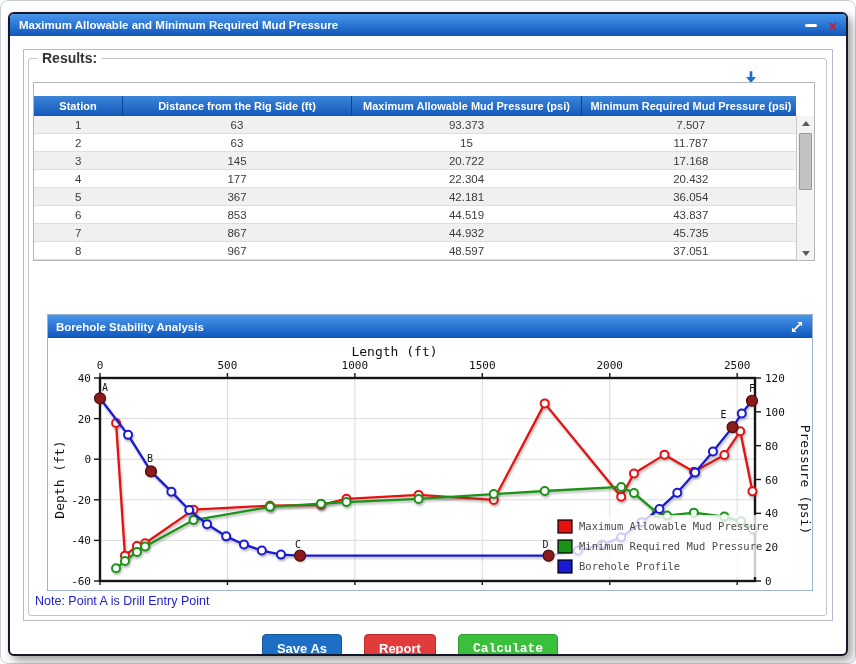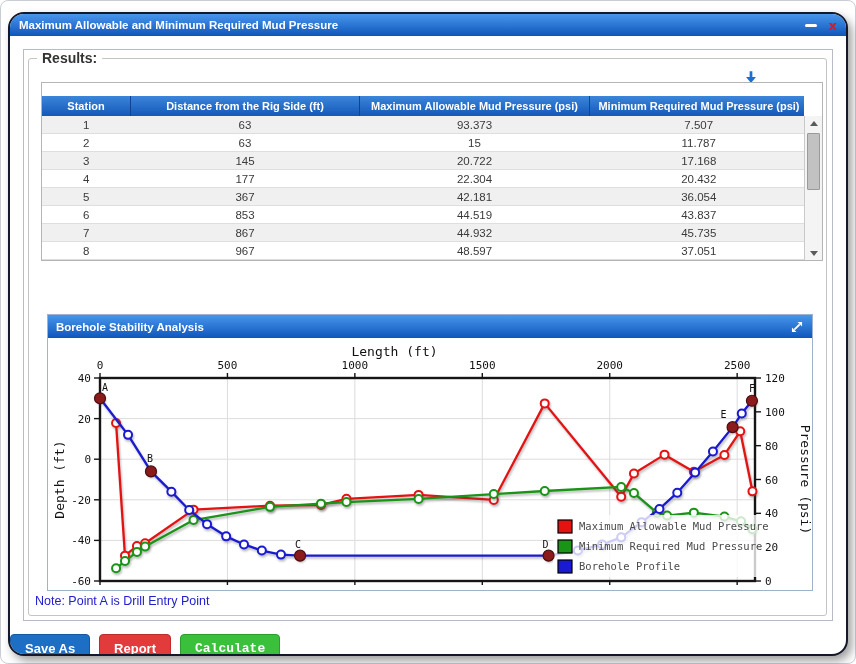--- a/index.html
+++ b/index.html
@@ -1,33 +1,33 @@
 <!DOCTYPE html>
 <html><head>
 <meta charset="utf-8">
 <style>
   html,body{margin:0;padding:0;}
   body{width:856px;height:664px;background:#fff;font-family:"Liberation Sans",sans-serif;position:relative;overflow:hidden;}
   .page-frame{position:absolute;inset:0;border:1px solid #c9ced6;border-radius:8px;}
   .window{position:absolute;left:8px;top:12px;width:836px;height:640px;background:#fff;
-    border:2px solid #14182a;border-radius:16px;box-shadow:4px 5px 10px rgba(0,0,0,.38);
+    border:2px solid #14182a;border-radius:6px;box-shadow:4px 5px 10px rgba(0,0,0,.38);
     display:flex;flex-direction:column;overflow:hidden;}
   .titlebar{height:22px;flex:0 0 auto;background:linear-gradient(#4896ec,#0f56bb);
     display:flex;align-items:center;padding:0 9px;}
   .titlebar .title{color:#fff;font-size:11.5px;font-weight:bold;flex:1;white-space:nowrap;}
   .min-btn{width:12px;height:3px;background:#fff;border-radius:2px;margin-right:12px;cursor:pointer;}
   .close-btn{color:#e61616;font-weight:bold;font-size:13px;line-height:13px;cursor:pointer;
     font-family:"DejaVu Sans",sans-serif;}
   .panel{margin:13px;height:570px;flex:0 0 auto;border:1px solid #b6bcc6;background:#fff;position:relative;}
   fieldset.results{position:absolute;left:4px;top:0px;right:5px;bottom:4px;margin:0;
     border:1px solid #c4c4c4;border-radius:3px;padding:0;}
   fieldset.results legend{font-size:14px;font-weight:600;color:#333;margin-left:8px;padding:0 5px;}
   .dl-btn{position:absolute;top:4px;right:66px;width:18px;height:18px;cursor:pointer;}
   
-  .table-wrap{position:absolute;left:12px;top:16px;width:782px;height:179px;
+  .table-wrap{position:absolute;left:4px;top:16px;width:782px;height:179px;
     border:1px solid #b5b5b5;display:flex;background:#fff;box-sizing:border-box;}
   .table-area{flex:1;padding-top:13px;overflow:hidden;}
   table.results-grid{border-collapse:collapse;table-layout:fixed;width:763px;}
   table.results-grid th{height:20px;background:linear-gradient(#3b85da,#1458b8);color:#fff;
     font-size:11px;font-weight:bold;text-align:center;border-right:1px solid #0c4596;padding:0;overflow:hidden;}
   table.results-grid th:last-child{border-right:none;}
   table.results-grid td{height:17px;font-size:11.5px;color:#3a3a3a;text-align:center;
     border-bottom:1px solid #dedede;padding:0;}
   table.results-grid tbody tr:nth-child(odd){background:#f0f0f0;}
   .c0{width:88px}.c1{width:228px}.c2{width:229px}.c3{width:218px}
@@ -41,21 +41,21 @@
   
   .chart-panel{position:absolute;left:18px;top:248px;width:764px;border:1px solid #9db3cd;box-sizing:content-box;}
   .chart-header{height:23px;background:linear-gradient(#4896ec,#0f56bb);display:flex;align-items:center;padding:0 8px;}
   .chart-header .ctitle{color:#fff;font-size:11.5px;font-weight:bold;flex:1;}
   .expand-btn{width:14px;height:14px;cursor:pointer;}
   .chart-body{height:252px;background:#fff;position:relative;}
   .chart-body svg{display:block;}
   .series{filter:drop-shadow(1px 2px 1.2px rgba(70,70,70,.38));}
   .note{position:absolute;left:6px;top:528px;color:#2121cc;font-size:12.5px;}
   
-  .footer{flex:1;display:flex;align-items:center;justify-content:flex-start;gap:9px;padding-right:36px;}
+  .footer{flex:1;display:flex;align-items:center;justify-content:center;gap:22px;padding-right:36px;}
   .btn{height:27px;padding:0 14px;border-radius:4px;color:#fff;font-size:13px;font-weight:600;
     font-family:"Liberation Sans",sans-serif;cursor:pointer;display:flex;align-items:center;}
   .btn-saveas{background:#1d6ec5;border:1px solid #15589f;}
   .btn-report{background:#e23b3b;border:1px solid #bb2d2d;}
   .btn-calc{background:#3ac03a;border:1px solid #2d9c2d;font-family:Liberation Mono, monospace;}
 </style>
 </head>
 <body>
 
 <div class="page-frame"></div>

